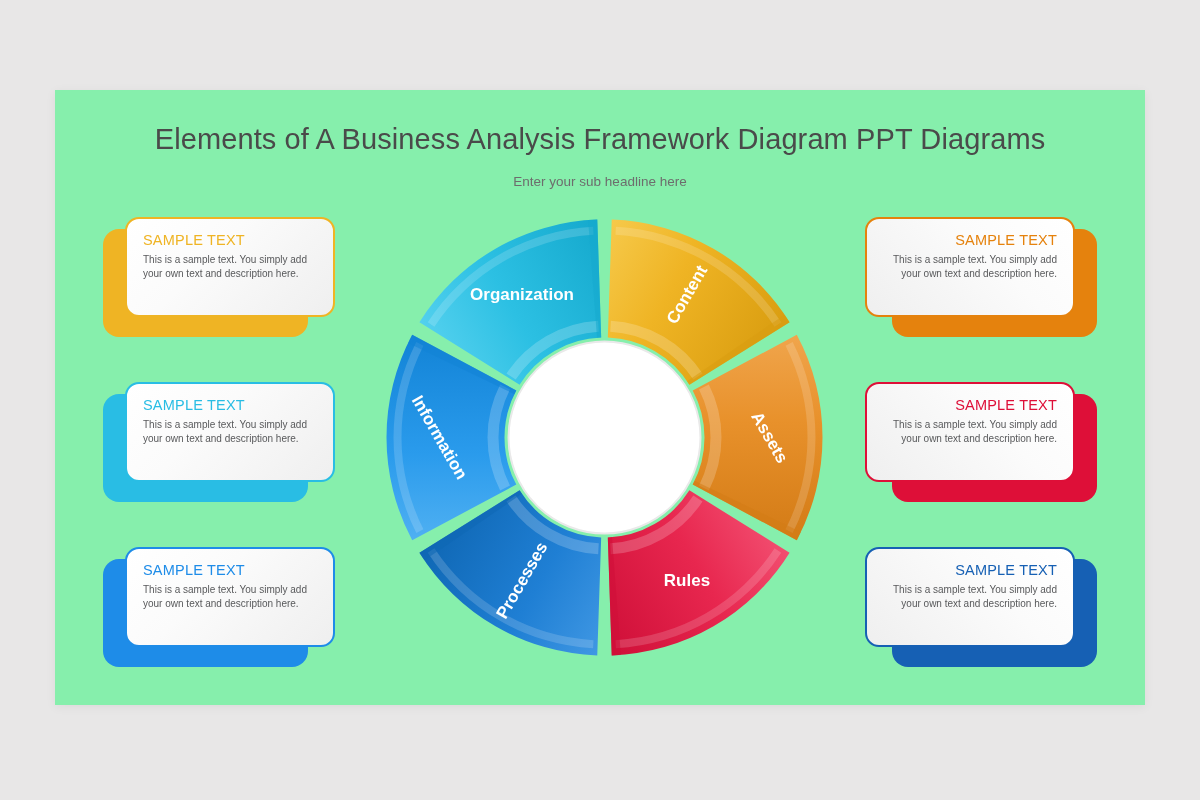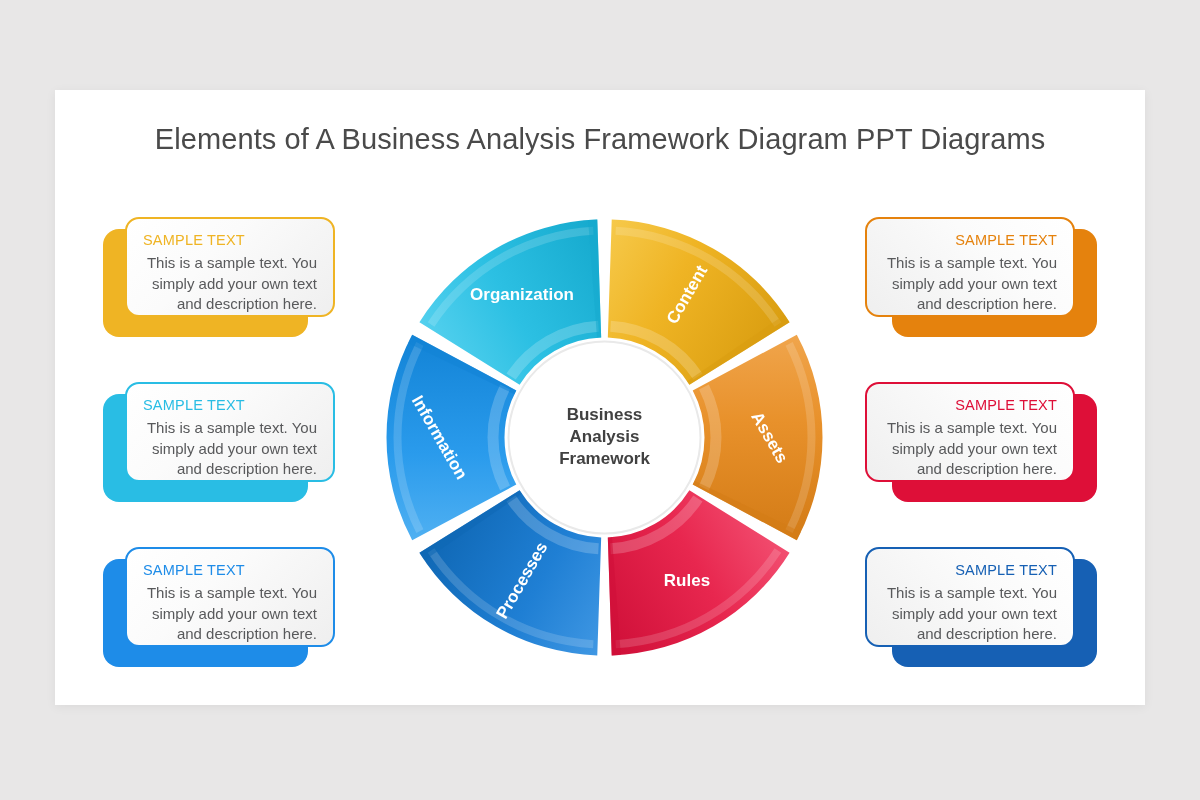--- a/index.html
+++ b/index.html
@@ -15,21 +15,21 @@
     position: relative;
   }
 
   
   #slide {
     position: absolute;
     left: 55px;
     top: 90px;
     width: 1090px;
     height: 615px;
-    background: #ffffff;
+    background: #86efac;
     box-shadow: 0 2px 10px rgba(0,0,0,0.06);
   }
 
   
   #page-title {
     position: absolute;
     left: 0; top: 33px;
     width: 1090px;
     text-align: center;
     font-size: 29px;
@@ -79,24 +79,23 @@
   .card.right .card-front { left: 0px; }
 
   .card-title {
     font-size: 14.5px;
     font-weight: normal;
     letter-spacing: 0.2px;
     margin-bottom: 4px;
     line-height: 1.1;
   }
   .card-body {
-    font-size: 15px;
+    font-size: 10px;
     color: #58595b;
     line-height: 1.38;
-    text-align: right;
   }
   .card.right .card-front { text-align: right; }
   .card.left  .card-front { text-align: left; }
 
   
   #donut-wrap {
     position: absolute;
     left: 327px;
     top: 125px;
     width: 445px;
@@ -127,20 +126,21 @@
     line-height: 1.32;
     pointer-events: none;
   }
 </style>
 </head>
 <body>
 
 <div id="slide">
 
   <div id="page-title">Elements of A Business Analysis Framework Diagram PPT Diagrams</div>
+  <div id="page-subtitle">Enter your sub headline here</div>
 
   <div class="card left" style="left:48px; top:127px;">
     <div class="card-back" style="background: rgb(239, 180, 36);"></div>
     <div class="card-front" style="border-color: rgb(239, 180, 36); background: linear-gradient(135deg, rgb(255, 255, 255) 0%, rgb(251, 251, 251) 40%, rgb(239, 239, 239) 100%);">
       <div class="card-title" style="color: rgb(239, 180, 36);">SAMPLE TEXT</div>
       <div class="card-body">This is a sample text. You simply add your own text and description here.</div>
     </div>
   </div>
 
   <div class="card left" style="left:48px; top:292px;">
@@ -247,20 +247,15 @@
       <circle cx="222.5" cy="222.5" r="96" fill="none" stroke="#e9e9e9" stroke-width="2"></circle>
       <g id="donut-labels">
           <text x="305" y="79.60580837556762" class="seg-label" transform="rotate(-60 305 79.60580837556762)">Content</text>
           <text x="387.5" y="222.5" class="seg-label" transform="rotate(60 387.5 222.5)">Assets</text>
           <text x="305" y="365.3941916244324" class="seg-label" transform="rotate(0 305 365.3941916244324)">Rules</text>
           <text x="140.00000000000006" y="365.3941916244324" class="seg-label" transform="rotate(-60 140.00000000000006 365.3941916244324)">Processes</text>
           <text x="57.5" y="222.50000000000003" class="seg-label" transform="rotate(60 57.5 222.50000000000003)">Information</text>
           <text x="139.99999999999994" y="79.60580837556768" class="seg-label" transform="rotate(0 139.99999999999994 79.60580837556768)">Organization</text>
         </g>
     </svg>
-    <div id="hub-text">
-      <div>Business</div>
-      <div>Analysis</div>
-      <div>Framework</div>
-    </div>
   </div>
 
 </div>
 
 </body></html>

